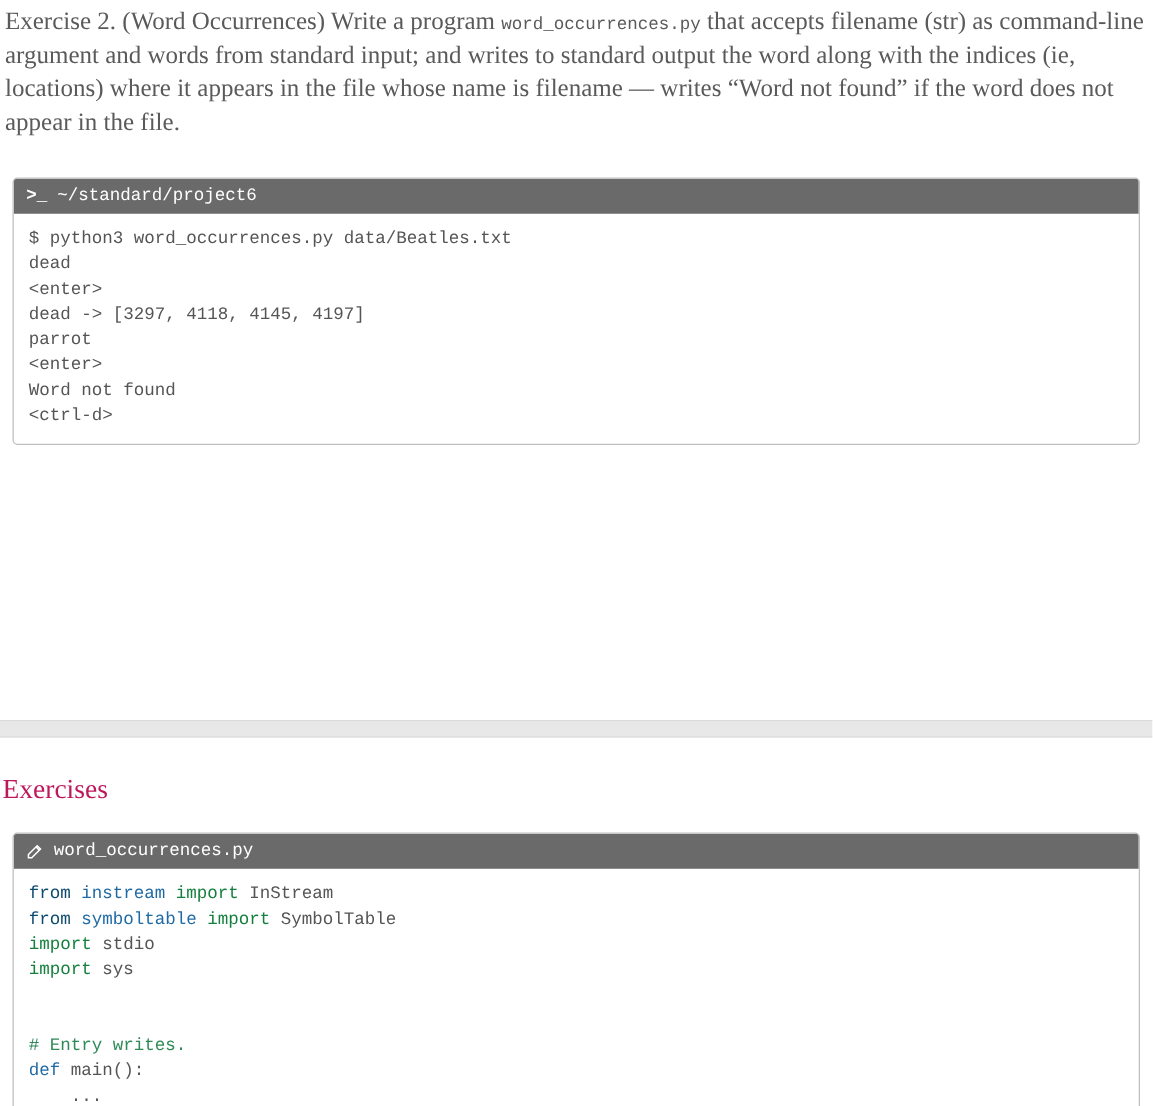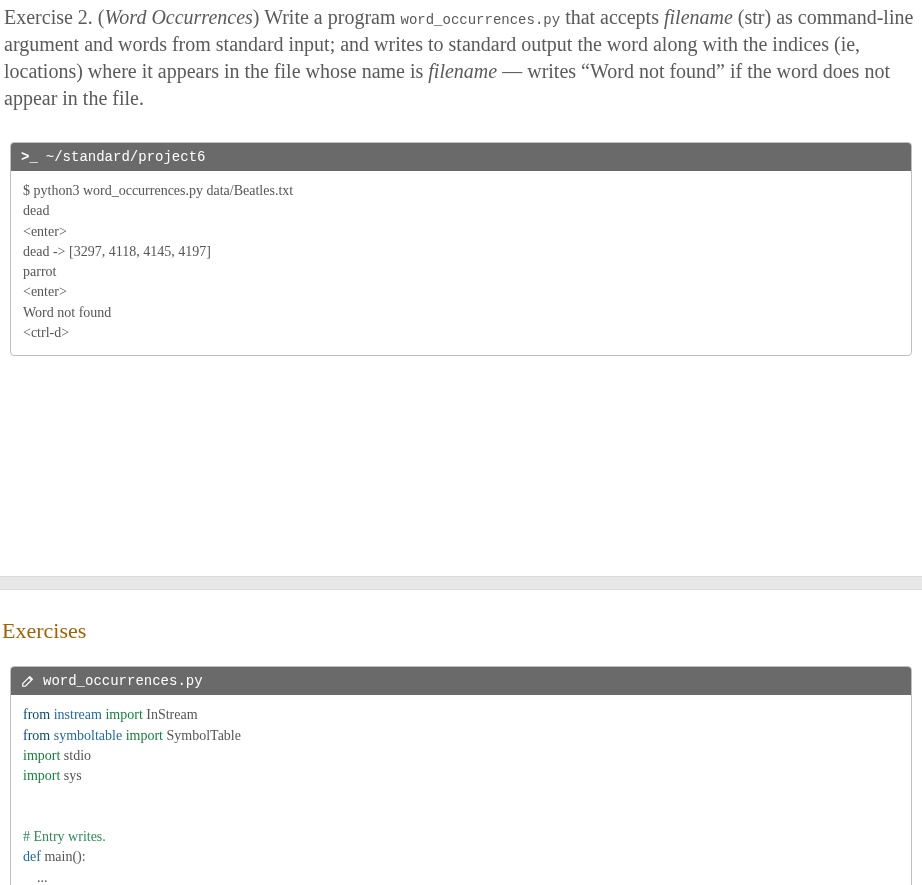--- a/index.html
+++ b/index.html
@@ -10,21 +10,21 @@
     width: 922px;
     background: #ffffff;
   }
   .slide {
     padding: 0 0 0 0;
   }
   .exercise-text {
     padding: 4px 6px 12px 4px;
     line-height: 1.35;
   }
-  .italic { font-style: italic; }
+  .italic { }
   .tt-small {
     font-family: 'Courier New', Courier, monospace;
     font-size: 14px;
     color: #5a5a5a;
   }
   .terminal-box, .code-box {
     margin: 18px 10px 10px 10px;
     border: 1px solid #bfbfbf;
     border-radius: 4px;
     overflow: hidden;
@@ -40,38 +40,38 @@
     align-items: center;
     gap: 8px;
   }
   .terminal-header .prompt-icon {
     font-family: 'Courier New', Courier, monospace;
     font-size: 14px;
     font-weight: bold;
   }
   .terminal-body, .code-body {
     padding: 10px 12px 12px 12px;
-    font-family: Liberation Serif, serif;
+    font-family: Liberation Mono, monospace;
     font-size: 14px;
     line-height: 1.45;
     white-space: pre;
     color: #555555;
   }
   .slide-gap {
     height: 210px;
   }
   .slide-divider {
     height: 14px;
     background: #e8e8e8;
     border-top: 1px solid #dcdcdc;
     border-bottom: 1px solid #dcdcdc;
   }
   .section-title {
     font-family: Georgia, 'Times New Roman', serif;
-    color: #a16207;
+    color: #be185d;
     font-size: 22px;
     padding: 28px 0 4px 2px;
   }
   .code-header .edit-icon {
     display: inline-block;
     width: 14px;
     height: 14px;
   }
   .code-header .edit-icon svg { display: block; }
   

